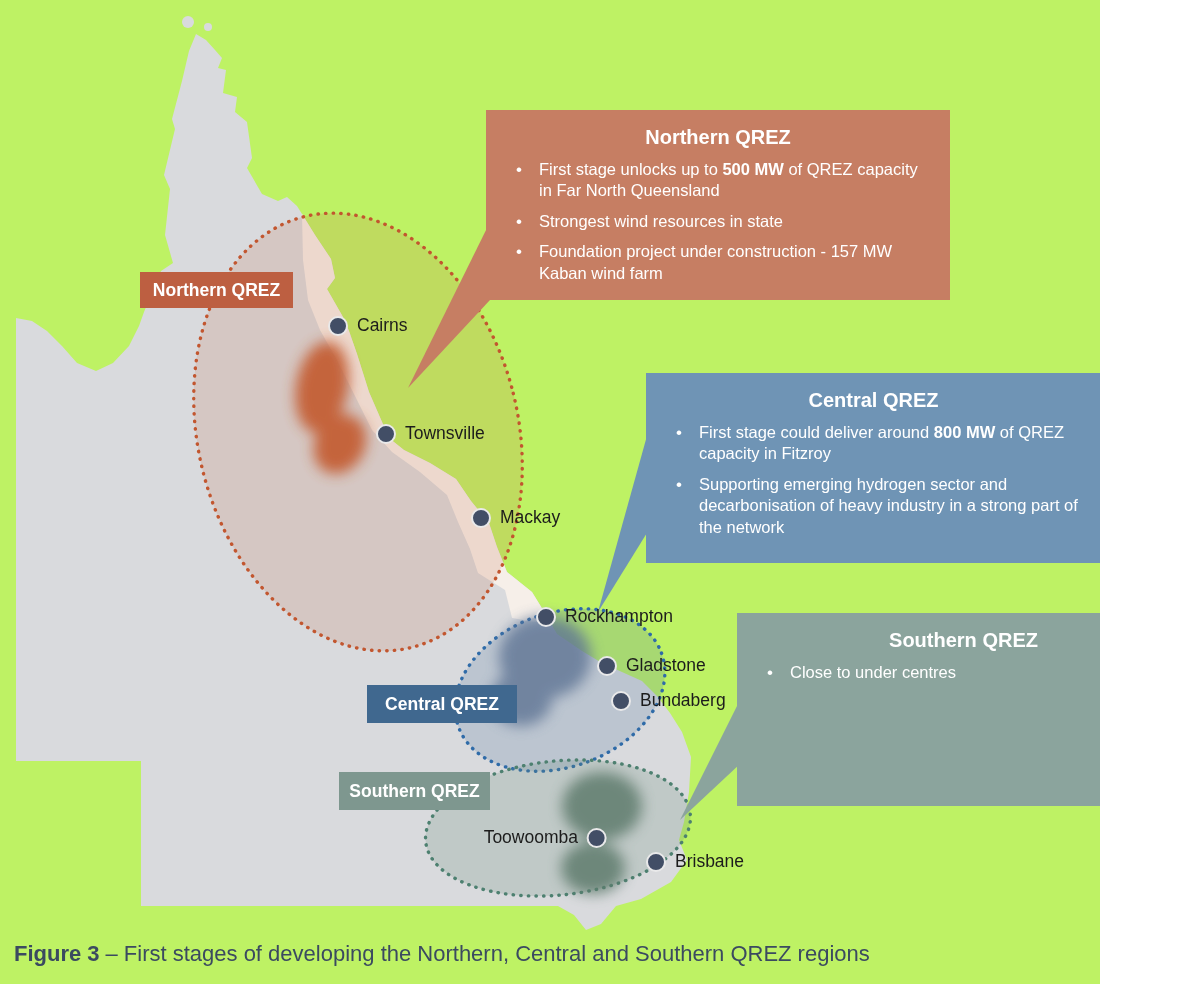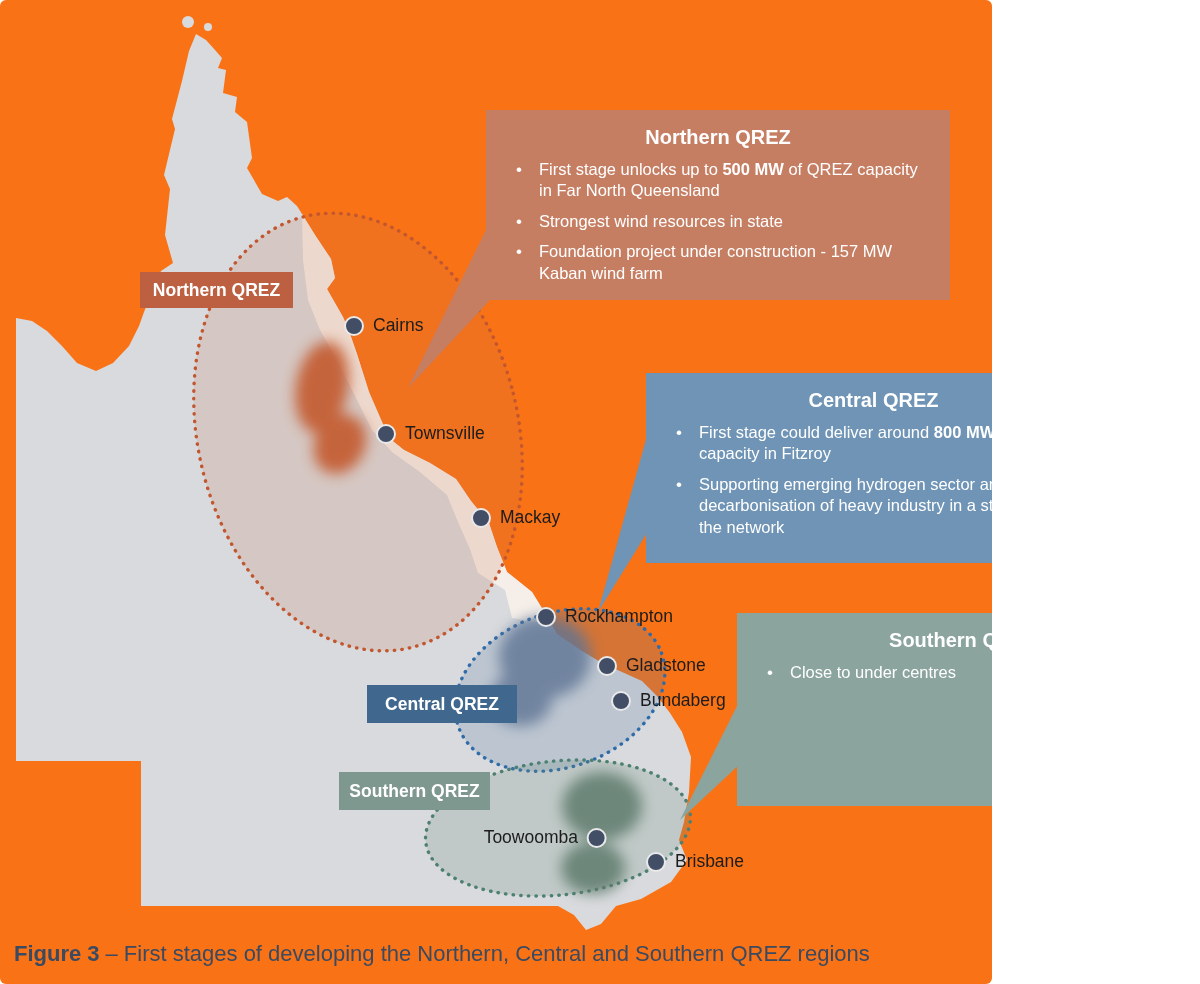--- a/index.html
+++ b/index.html
@@ -1,17 +1,17 @@
 <!DOCTYPE html>
 <html><head>
 <meta charset="utf-8">
 <style>
   html,body{margin:0;padding:0;background:#fff;}
-  #stage{position:relative;width:992px;height:984px;background:#f97316;overflow:hidden;
-         font-family:"Liberation Sans",sans-serif;border-radius:6px;}
+  #stage{position:relative;width:1100px;height:984px;background:#bef264;overflow:hidden;
+         font-family:"Liberation Sans",sans-serif;}
   #map-svg{position:absolute;left:0;top:0;}
 
   
   .callout{position:absolute;color:#fff;box-sizing:border-box;}
   .callout .co-title{text-align:center;font-size:20px;font-weight:bold;margin:16px 10px 10px;}
   .callout ul{margin:0;padding:0 16px 0 28px;list-style:none;}
   .callout li{position:relative;padding-left:25px;font-size:16.5px;line-height:1.3;margin-bottom:9px;}
   .callout li::before{content:"\2022";position:absolute;left:2px;top:0;font-size:17px;}
   .callout b{font-weight:bold;}
   #callout-northern{left:486px;top:110px;width:464px;height:190px;background:#c67e63;}
@@ -113,21 +113,21 @@
     <div class="co-title">Southern QREZ</div>
     <ul>
       <li><span>Close to under centres</span><b></b><span></span></li>
     </ul>
   </div>
 
   <div class="zone-label" id="zone-label-northern">Northern QREZ</div>
   <div class="zone-label" id="zone-label-central">Central QREZ</div>
   <div class="zone-label" id="zone-label-southern">Southern QREZ</div>
 
-  <div class="city" style="left:344px;top:315px;">
+  <div class="city" style="left:328px;top:315px;">
     <span class="dot"></span>
     <span class="nm">Cairns</span>
   </div>
   <div class="city" style="left:376px;top:423px;align-items:center;">
     <span class="dot"></span>
     <span class="nm">Townsville</span>
   </div>
   <div class="city" style="left:471px;top:507px;">
     <span class="dot"></span>
     <span class="nm">Mackay</span>

